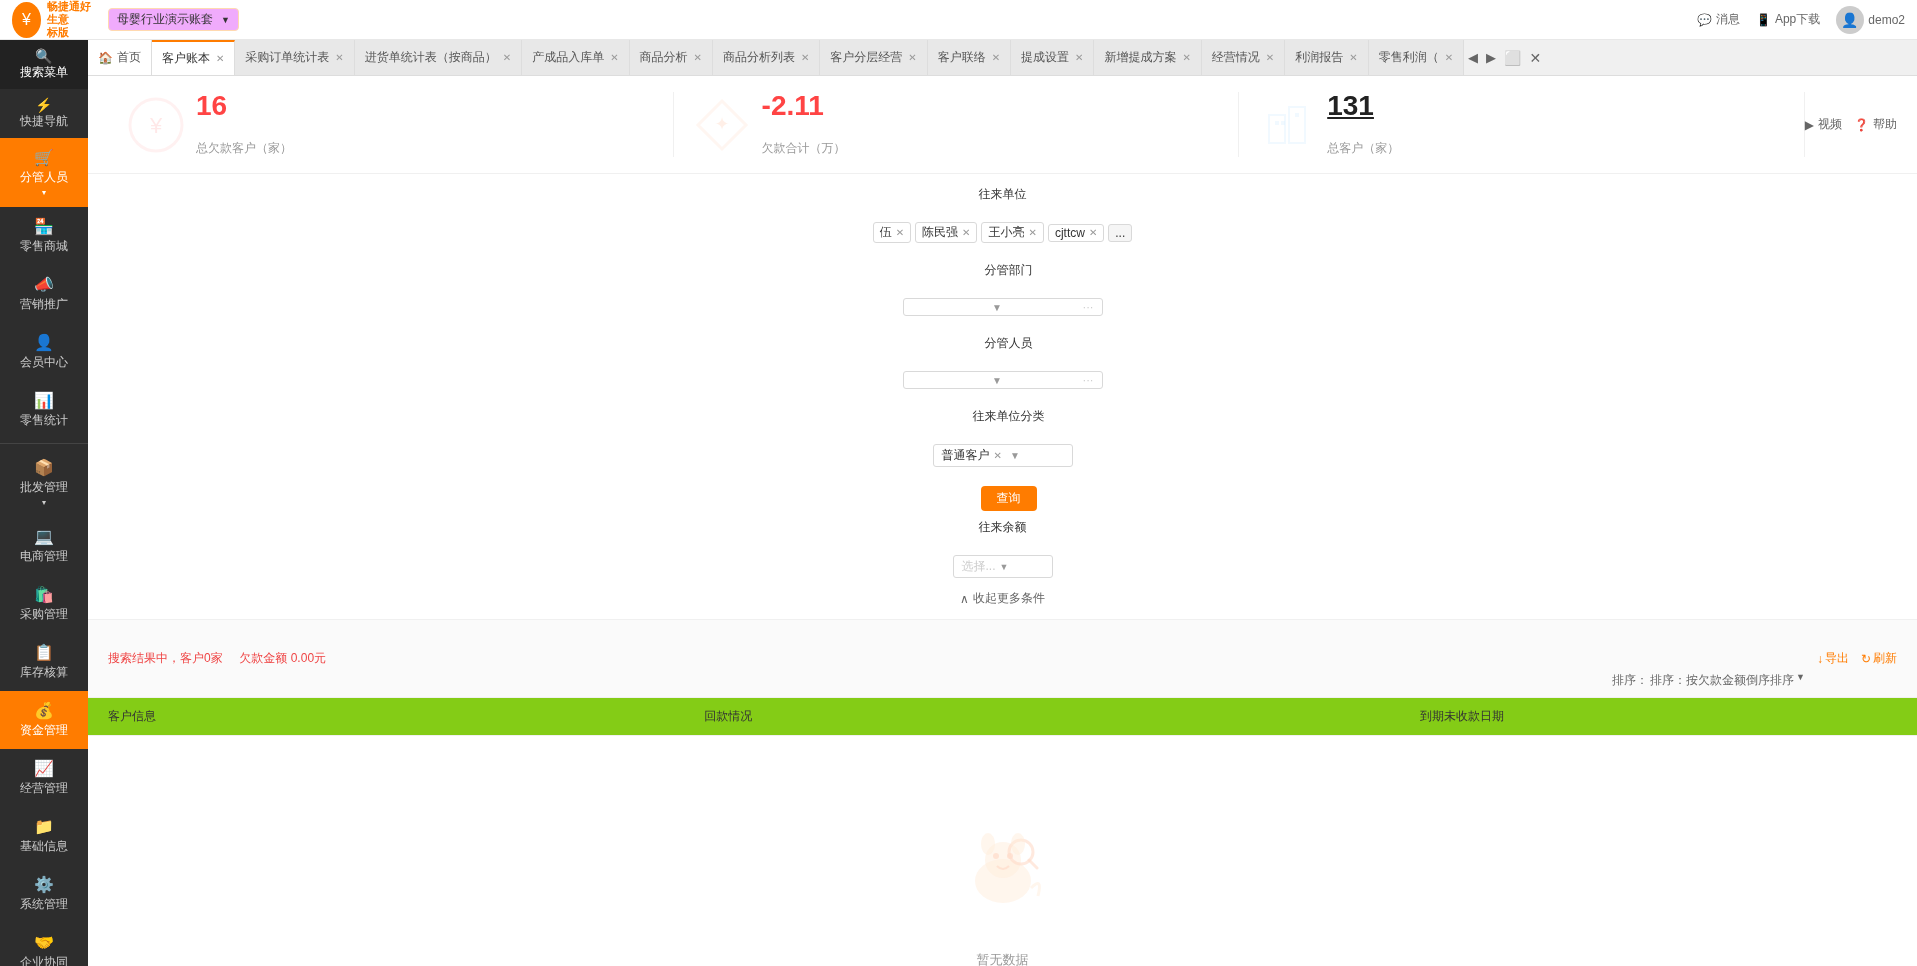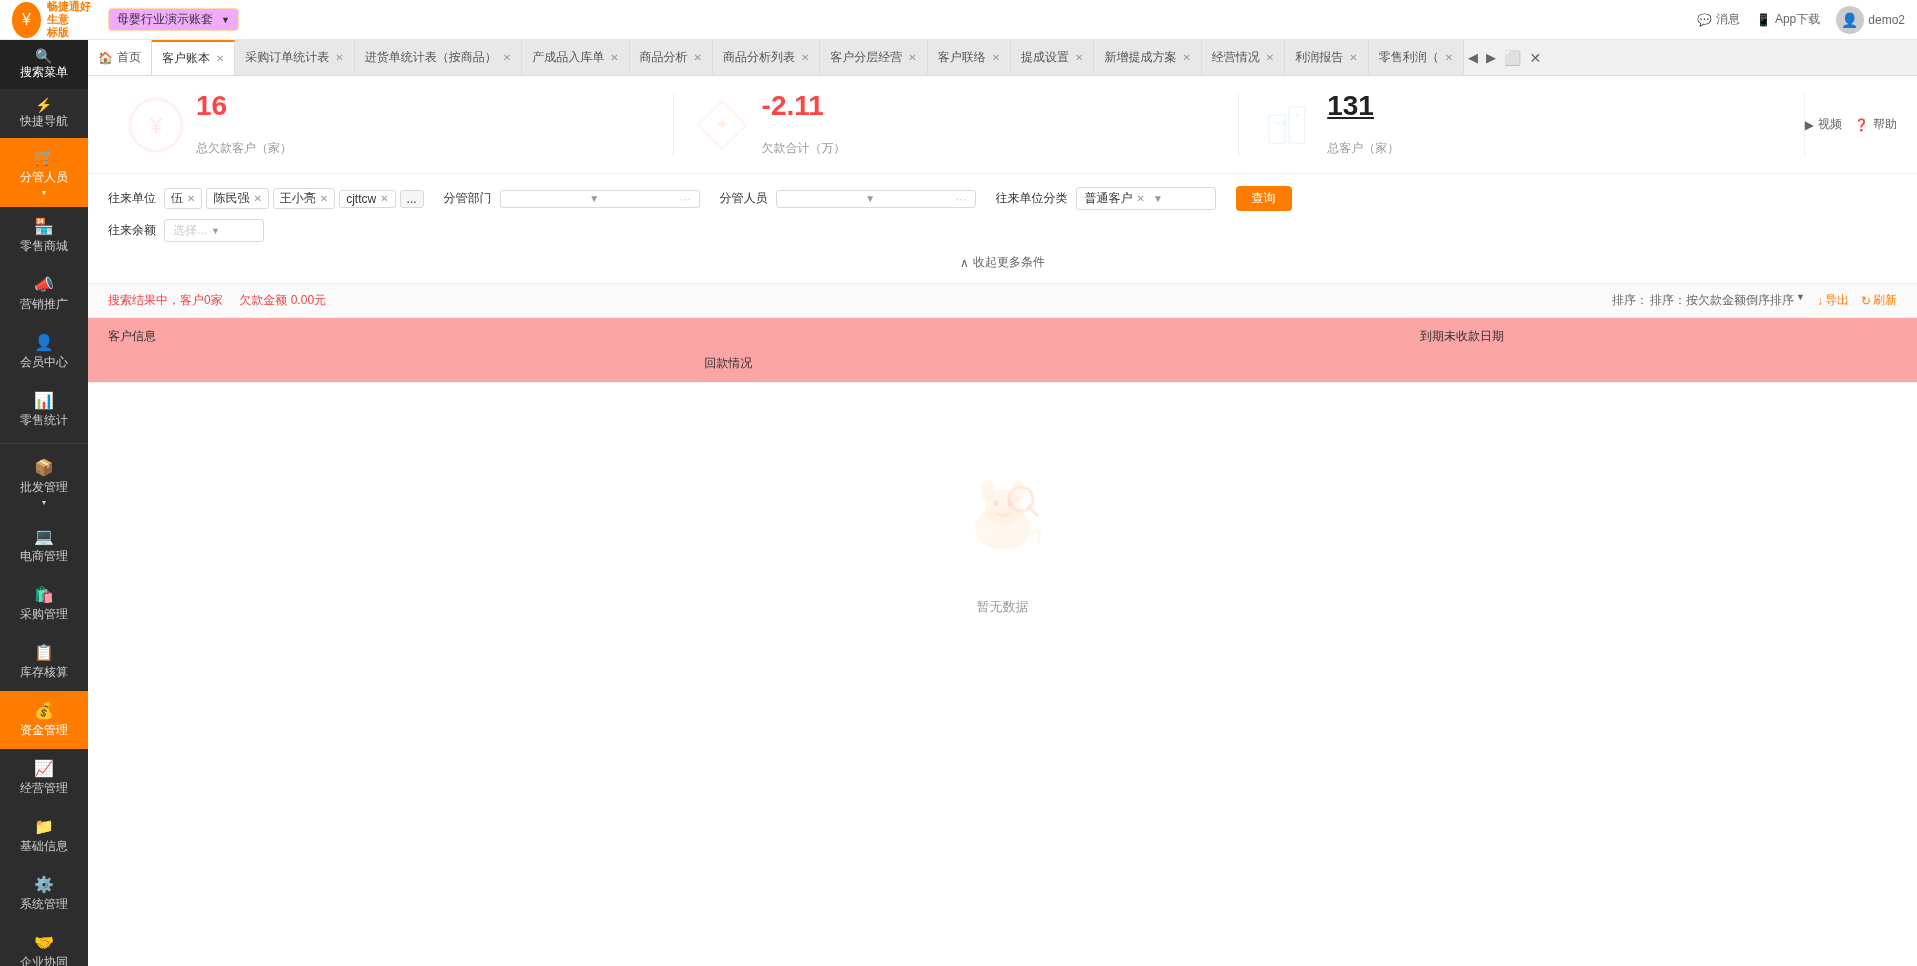--- a/index.html
+++ b/index.html
@@ -69,51 +69,51 @@
     .stat-icon.blue { color: #6bb8ff; }
     .stat-info { display: flex; flex-direction: column; gap: 20px; }
     .stat-value { font-size: 28px; font-weight: bold; color: #ff4444; line-height: 1; }
     .stat-value.dark { color: #222; text-decoration: underline; }
     .stat-value.negative { color: #ff4444; }
     .stat-label { font-size: 12px; color: #999; }
     .stat-video-help { margin-left: auto; display: flex; gap: 12px; align-items: center; font-size: 12px; color: #666; }
 
     
     .filter-section { padding: 12px 20px 8px; border-bottom: 1px solid #f0f0f0; }
-    .filter-row { display: flex; align-items: center; gap: 8px; margin-bottom: 8px; flex-wrap: wrap; }
+    .filter-row { display: flex; align-items: center; gap: 19px; margin-bottom: 8px; flex-wrap: wrap; flex-direction: column; }
     .filter-label { font-size: 12px; color: #333; white-space: nowrap; }
     .filter-tags { display: flex; align-items: center; gap: 4px; flex-wrap: wrap; }
     .filter-tag {
       display: flex; align-items: center; gap: 2px; background: #fff; border: 1px solid #d9d9d9;
       border-radius: 3px; padding: 1px 6px; font-size: 12px; color: #333;
     }
     .filter-tag .close-btn { color: #999; cursor: pointer; margin-left: 2px; font-size: 10px; }
     .filter-select {
       display: flex; align-items: center; border: 1px solid #d9d9d9; border-radius: 3px;
       padding: 2px 8px; font-size: 12px; cursor: pointer; background: #fff; min-width: 120px;
     }
     .filter-select-wide { min-width: 200px; }
     .filter-select .arrow { margin-left: auto; color: #999; font-size: 10px; }
     .more-tag { background: #f5f5f5; border: 1px solid #d9d9d9; border-radius: 3px; padding: 1px 6px; font-size: 12px; cursor: pointer; }
     .collapse-btn { display: flex; align-items: center; gap: 4px; font-size: 12px; color: #666; cursor: pointer; margin: 0 auto; padding: 4px 0; justify-content: center; }
 
     
     .result-bar { display: flex; align-items: center; padding: 8px 20px; background: #fafafa; border-bottom: 1px solid #f0f0f0; }
     .result-info { font-size: 12px; color: #ef4444; }
     .result-actions { margin-left: auto; display: flex; align-items: center; gap: 12px; font-size: 12px; color: #666; }
-    .sort-btn { display: flex; align-items: flex-start; gap: 2px; cursor: pointer; }
+    .sort-btn { display: flex; align-items: flex-start; gap: 2px; cursor: pointer; margin-top: 44px; }
     .export-btn { display: flex; align-items: center; gap: 2px; color: #ff7c00; cursor: pointer; }
     .refresh-btn { display: flex; align-items: center; gap: 2px; color: #ff7c00; cursor: pointer; }
 
     
     .data-table { width: 100%; }
-    .table-header { display: flex; padding: 10px 20px; background: #fca5a5; border-bottom: 1px solid #f0f0f0; }
+    .table-header { display: flex; padding: 10px 20px; background: #84cc16; border-bottom: 1px solid #f0f0f0; }
     .col-customer { flex: 2.5; font-size: 12px; color: #333; font-weight: 500; }
     .col-debt { flex: 3; font-size: 12px; color: #333; font-weight: 500; }
-    .col-repay { flex: 3; font-size: 12px; color: #333; font-weight: 500; margin-top: 27px; }
+    .col-repay { flex: 3; font-size: 12px; color: #333; font-weight: 500; }
     .col-date { flex: 2; font-size: 12px; color: #333; font-weight: 500; }
 
     
     .empty-state { display: flex; flex-direction: column; align-items: center; justify-content: center; padding: 80px 20px; }
     .empty-text { font-size: 13px; color: #999; }
 
     
     .query-btn { background: #ff7c00; color: #fff; border: none; border-radius: 4px; padding: 4px 16px; font-size: 12px; cursor: pointer; white-space: nowrap; }
     .balance-select { display: flex; align-items: center; border: 1px solid #d9d9d9; border-radius: 3px; padding: 2px 8px; font-size: 12px; background: #fff; min-width: 100px; cursor: pointer; }
   </style>

